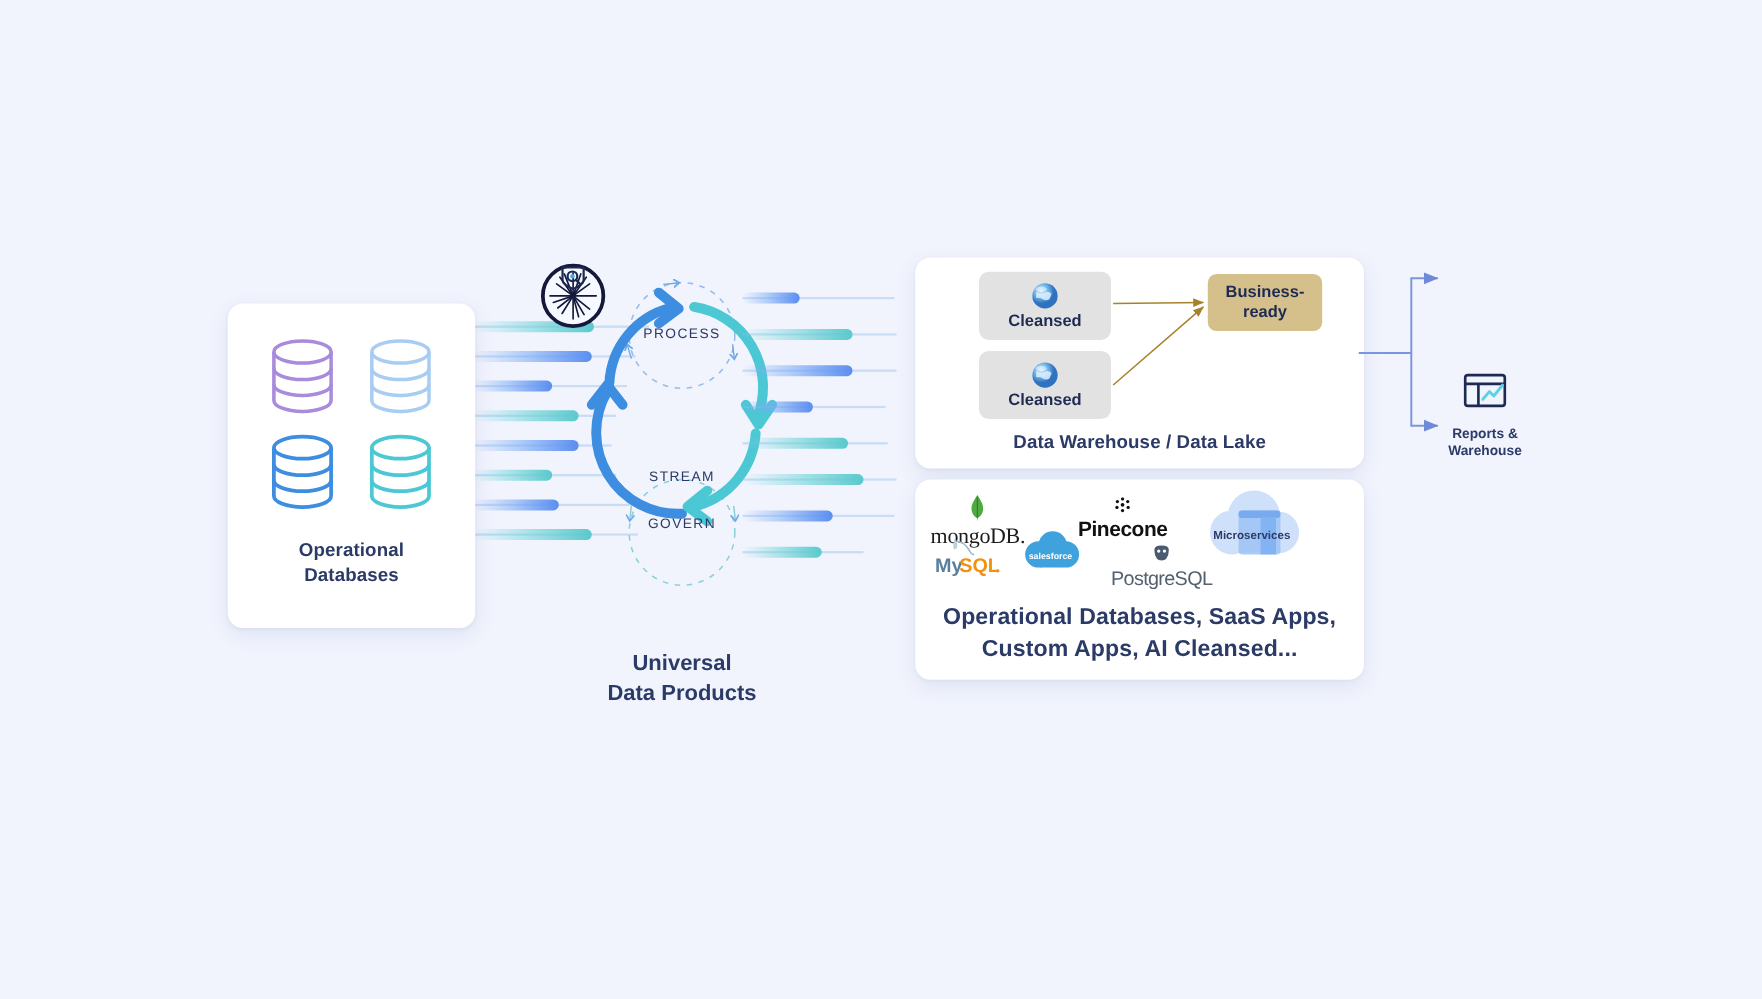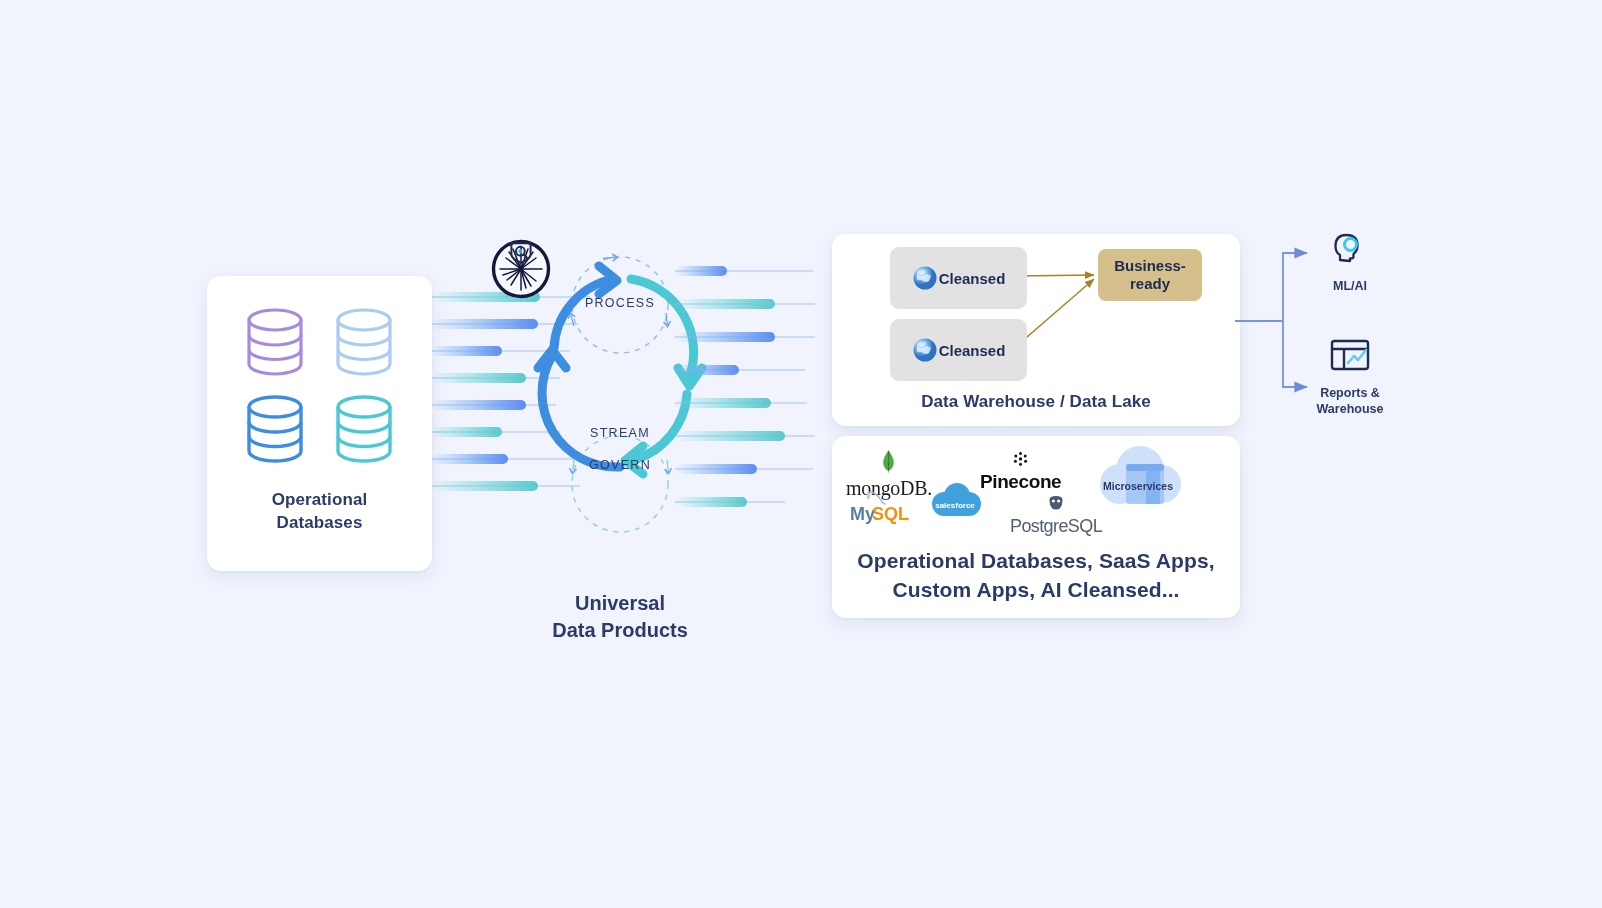--- a/index.html
+++ b/index.html
@@ -55,37 +55,37 @@
 
   
   #hub { position: absolute; left: 521px; top: 238px; width: 198px; height: 300px; }
   #hub svg { position: absolute; left: 0; top: 0; }
   .hub-label {
     position: absolute; width: 100%; text-align: center;
     color: #2b3a67; font-size: 12.5px; font-weight: 400; letter-spacing: 1.3px;
   }
   #label-process { top: 58px; }
   #label-stream  { top: 188px; }
-  #label-govern  { top: 220px; }
+  #label-govern  { top: 231px; }
   .hub-icon { position: absolute; left: 50%; transform: translateX(-50%); }
   #icon-process { top: 26px; }
   #icon-govern  { top: 256px; }
   #icon-stream  { top: 120px; }
   #hub-caption {
     position: absolute; left: -30px; right: -30px; top: 318px;
     text-align: center; color: #2b3a67;
     font-size: 20px; font-weight: 700; line-height: 1.35; margin-top: 34px;
   }
 
   
   #warehouse-card { left: 832px; top: 234px; width: 408px; height: 192px; }
   .cleansed-box {
-    position: absolute; left: 58px; width: 137px; height: 62px;
+    position: absolute; left: 58px; width: 120px; height: 62px;
     background: #e2e2e2; border-radius: 9px;
-    display: flex; flex-direction: row; align-items: center; justify-content: center;
+    display: flex; flex-direction: column; align-items: center; justify-content: center;
     gap: 1px;
   }
   #cleansed-1 { top: 13px; }
   #cleansed-2 { top: 85px; }
   .cleansed-label { color: #1d2a52; font-size: 15px; font-weight: 700; }
   .globe { width: 26px; height: 26px; }
   #business-ready {
     position: absolute; left: 266px; top: 15px;
     width: 104px; height: 52px;
     background: #d5c08c; border-radius: 8px;
@@ -433,28 +433,20 @@
     <defs>
       <marker id="blueArrow" markerWidth="9" markerHeight="9" refX="7" refY="3.6" orient="auto">
         <path d="M0,0.6 L7.4,3.6 L0,6.6 z" fill="#6f8bd8"></path>
       </marker>
     </defs>
     <path d="M0,101 L48,101" fill="none" stroke="#7b94de" stroke-width="1.8"></path>
     <path d="M48,101 L48,33 L72,33" fill="none" stroke="#7b94de" stroke-width="1.8" marker-end="url(#blueArrow)"></path>
     <path d="M48,101 L48,167 L72,167" fill="none" stroke="#7b94de" stroke-width="1.8" marker-end="url(#blueArrow)"></path>
   </svg>
 
-  <div class="out-item" id="out-mlai">
-    <svg width="40" height="40" viewBox="0 0 40 40">
-      <path d="M10,32 v-5 q-4.5,-2.5 -4.5,-9 q0,-11 11,-11 q11,0 11,10.5 q0,5.5 -4,8.5
-               v2.5 q0,1.8 -1.8,1.8 h-1.7 v2.7 z" fill="none" stroke="#1d2a52" stroke-width="2.3" stroke-linejoin="round"></path>
-      <circle cx="20.5" cy="16.5" r="6" fill="none" stroke="#3fc8e8" stroke-width="3"></circle>
-    </svg>
-    <div class="out-label">ML/AI</div>
-  </div>
 
   <div class="out-item" id="out-reports">
     <svg width="42" height="38" viewBox="0 0 42 38">
       <rect x="3" y="4" width="36" height="28" rx="2.5" fill="none" stroke="#1d2a52" stroke-width="2.4"></rect>
       <line x1="3" y1="12" x2="39" y2="12" stroke="#1d2a52" stroke-width="2.4"></line>
       <line x1="15" y1="12" x2="15" y2="32" stroke="#1d2a52" stroke-width="2.4"></line>
       <path d="M19,26 L25,19 L29,23 L37,13" fill="none" stroke="#5fd0e8" stroke-width="2.6" stroke-linecap="round" stroke-linejoin="round"></path>
     </svg>
     <div class="out-label">
       <div>Reports &amp;</div>

